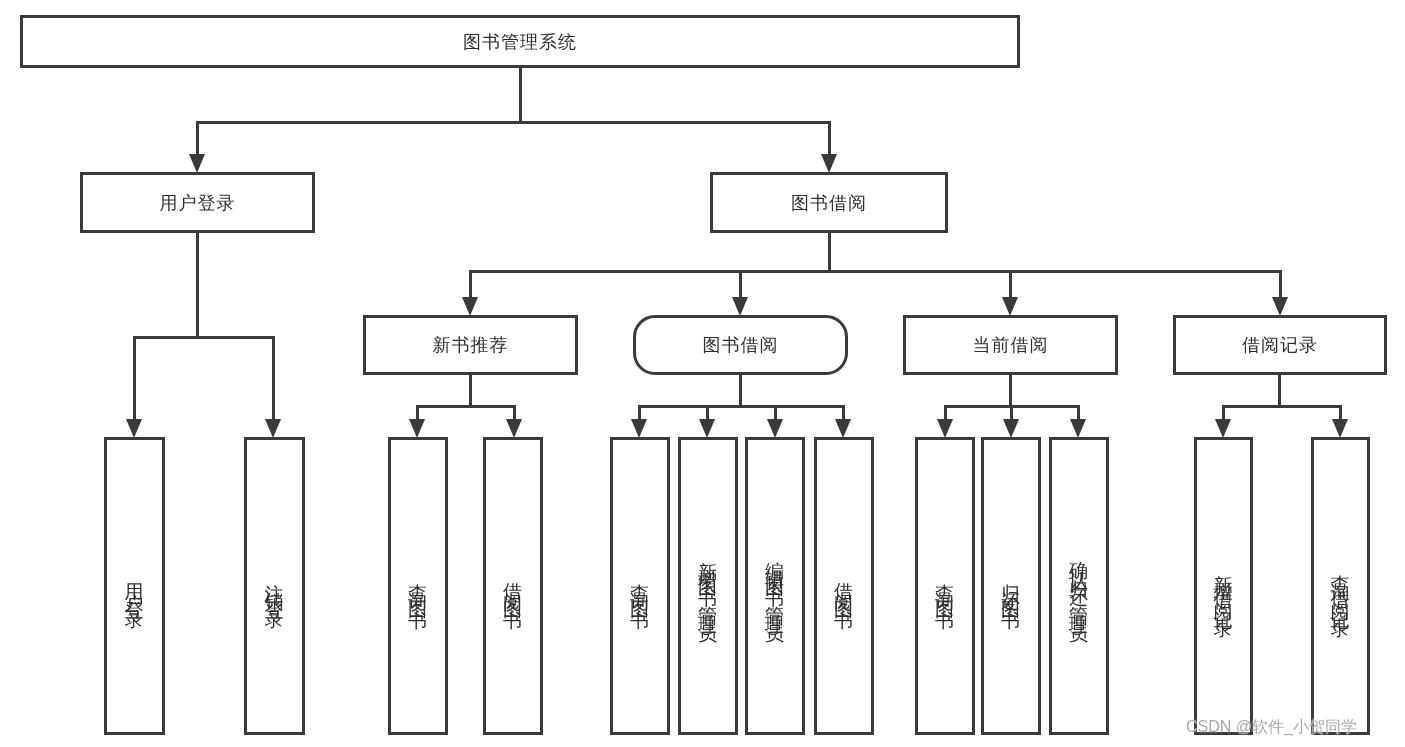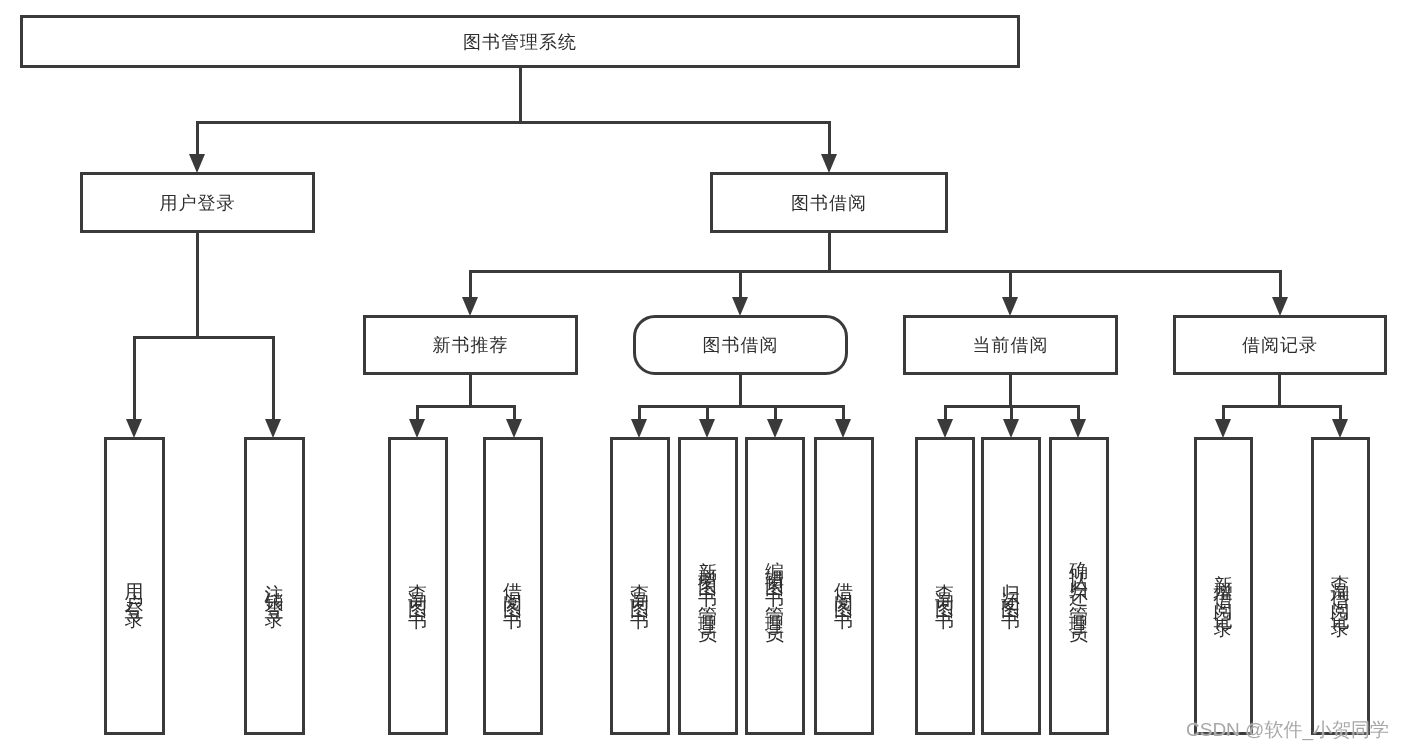--- a/index.html
+++ b/index.html
@@ -49,21 +49,21 @@
     border-right: 8px solid transparent;
     border-top: 19px solid #3a3a3a;
     z-index: 1;
   }
   .watermark {
     position: absolute;
     left: 1186px;
     top: 717px;
     width: 215px;
     color: #a8a8a8;
-    font-size: 19px;
+    font-size: 16px;
     white-space: nowrap;
     z-index: 3;
     text-shadow: 0 0 2px #ffffff;
   }
 </style>
 </head>
 <body>
 
 <div id="canvas">
 

